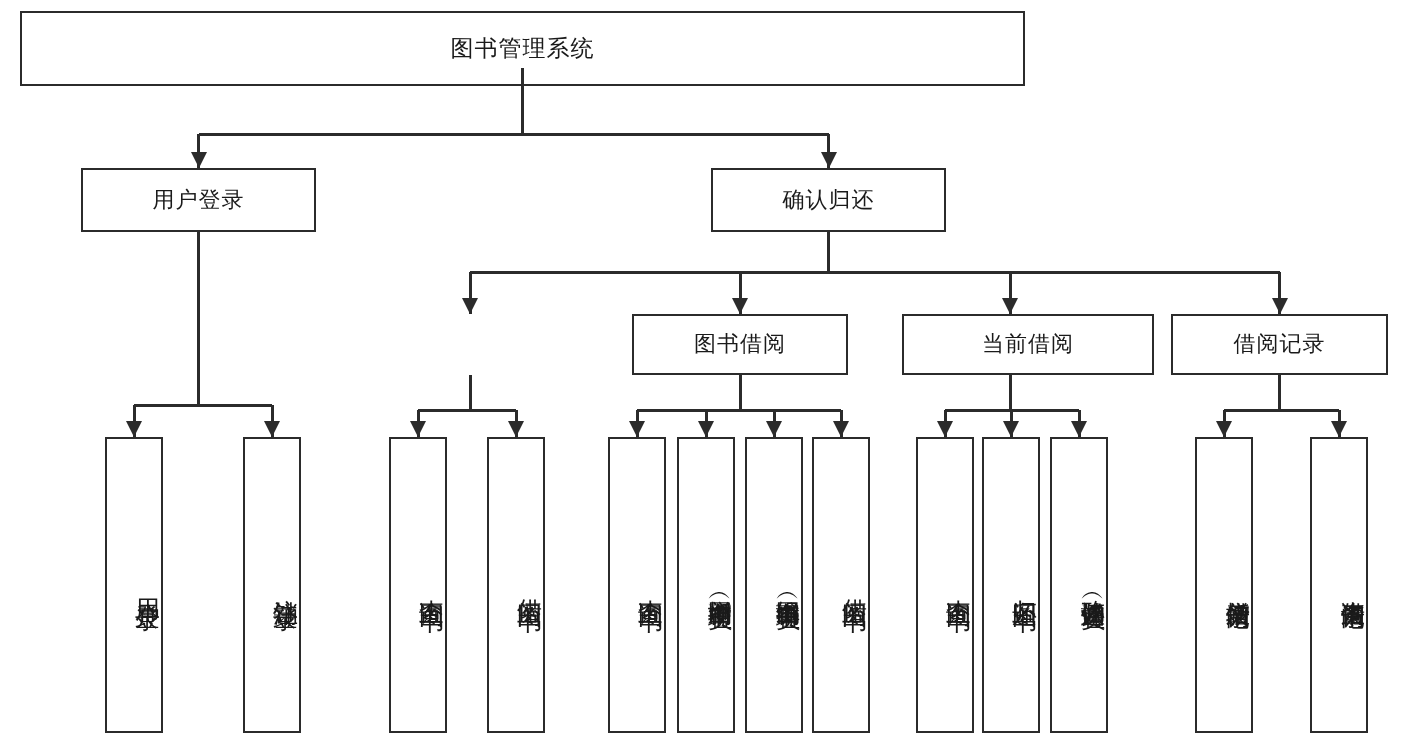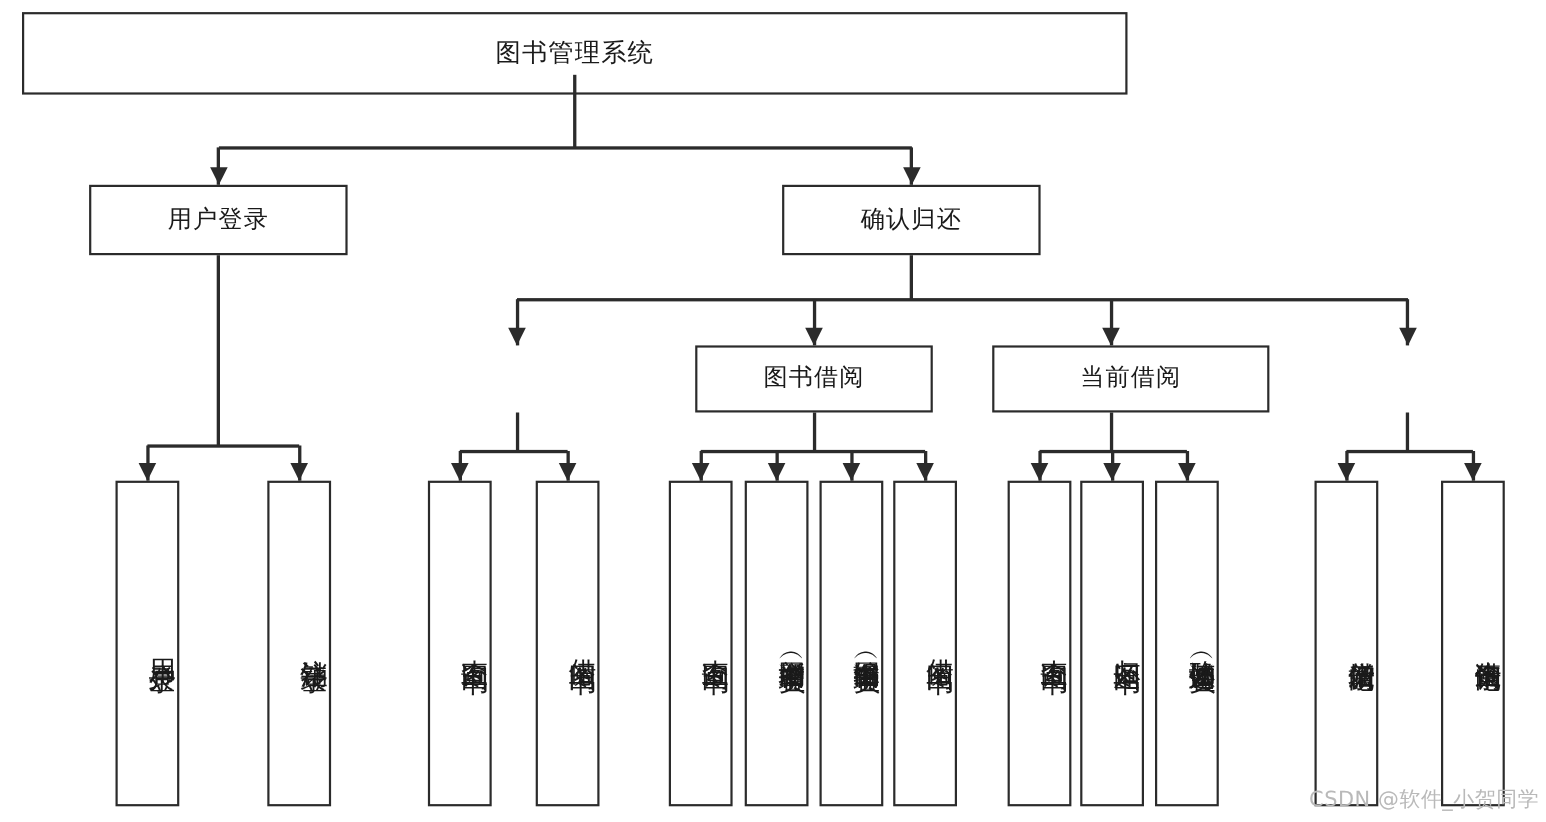--- a/index.html
+++ b/index.html
@@ -86,20 +86,23 @@
     </div>
     <div class="node horiz" style="left: 711px; top: 168px; width: 235px; height: 64px;">
       <span>确认归还</span>
     </div>
     <div class="node horiz" style="left: 632px; top: 314px; width: 216px; height: 61px;">
       <span>图书借阅</span>
     </div>
     <div class="node horiz" style="left: 902px; top: 314px; width: 252px; height: 61px;">
       <span>当前借阅</span>
     </div>
+    <div class="node horiz" style="left: 1171px; top: 314px; width: 217px; height: 61px;">
+      <span>借阅记录</span>
+    </div>
     <div class="node vert" style="left: 105px; top: 437px; width: 58px; height: 296px;">
       <span>用户登录</span>
     </div>
     <div class="node vert" style="left: 243px; top: 437px; width: 58px; height: 296px;">
       <span>注销登录</span>
     </div>
     <div class="node vert" style="left: 389px; top: 437px; width: 58px; height: 296px;">
       <span>查询图书</span>
     </div>
     <div class="node vert" style="left: 487px; top: 437px; width: 58px; height: 296px;">
@@ -177,14 +180,13 @@
     <div class="edge v" style="left: 1009.5px; top: 410px; height: 27px;"></div>
     <div class="arrow" style="left: 1003px; top: 421px;"></div>
     <div class="edge v" style="left: 1077.5px; top: 410px; height: 27px;"></div>
     <div class="arrow" style="left: 1071px; top: 421px;"></div>
     <div class="edge v" style="left: 1278px; top: 375px; height: 35px;"></div>
     <div class="edge h" style="left: 1224px; top: 408.5px; width: 115px;"></div>
     <div class="edge v" style="left: 1222.5px; top: 410px; height: 27px;"></div>
     <div class="arrow" style="left: 1216px; top: 421px;"></div>
     <div class="edge v" style="left: 1337.5px; top: 410px; height: 27px;"></div>
     <div class="arrow" style="left: 1331px; top: 421px;"></div>
-    <div class="watermark" style="left: 1190px; top: 714px;">CSDN @软件_小贺同学</div>
   </div>
 
 </body></html>

